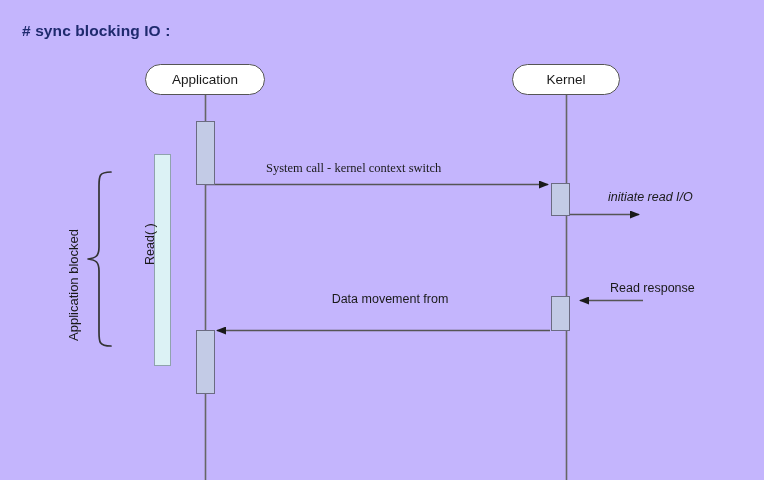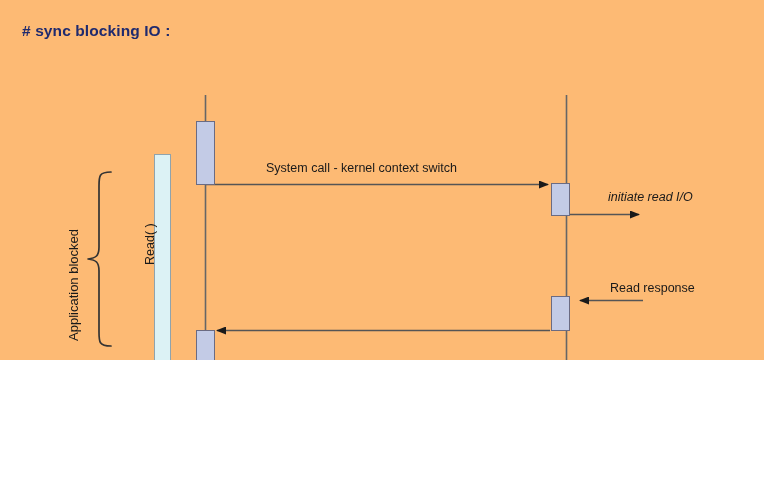--- a/index.html
+++ b/index.html
@@ -8,22 +8,22 @@
     padding: 0;
     background: #ffffff;
   }
   body {
     font-family: "Liberation Sans", sans-serif;
     -webkit-font-smoothing: antialiased;
   }
   #canvas {
     position: relative;
     width: 764px;
-    height: 360px;
-    background: #fdba74;
+    height: 480px;
+    background: #c4b5fd;
     overflow: hidden;
   }
 
   
   .title {
     position: absolute;
     left: 22px;
     top: 22px;
     font-size: 15.5px;
     font-weight: 600;
@@ -129,38 +129,45 @@
 
     <line x1="206" y1="184.5" x2="548" y2="184.5" stroke="#555555" stroke-width="1.6" marker-end="url(#arrowRight)"></line>
 
     <path d="M 570 214.5 L 639 214.5" fill="none" stroke="#555555" stroke-width="1.6" marker-end="url(#arrowRight)"></path>
 
     <line x1="643" y1="300.5" x2="580" y2="300.5" stroke="#555555" stroke-width="1.6" marker-end="url(#arrowLeft)"></line>
 
     <line x1="550" y1="330.5" x2="217" y2="330.5" stroke="#555555" stroke-width="1.6" marker-end="url(#arrowLeft)"></line>
   </svg>
 
+  <div class="head-box" style="left:145px; top:64px; width:120px; height:31px;">
+    <span class="head-label">Application</span>
+  </div>
 
+  <div class="head-box" style="left:512px; top:64px; width:108px; height:31px;">
+    <span class="head-label">Kernel</span>
+  </div>
 
   <div class="read-bar" style="left:154px; top:154px; width:17px; height:212px;"></div>
 
   <div class="activation" style="left:196px; top:121px; width:19px; height:64px;"></div>
 
   <div class="activation" style="left:196px; top:330px; width:19px; height:64px;"></div>
 
   <div class="activation" style="left:551px; top:183px; width:19px; height:33px;"></div>
 
   <div class="activation" style="left:551px; top:296px; width:19px; height:35px;"></div>
 
   <div class="vlabel" style="left:66px; top:341px;">Application blocked</div>
 
   <div class="vlabel vlabel-read" style="left:143px; top:265px;">Read( )</div>
 
-  <div class="msg-label" style="left:266px; top:161px;">System call - kernel context switch</div>
+  <div class="msg-label" style="left:266px; top:161px;font-family:Liberation Serif, serif;">System call - kernel context switch</div>
 
   <div class="msg-label" style="left:608px; top:190px;font-style:italic;">initiate read I/O</div>
 
   <div class="msg-label" style="left:610px; top:281px;">Read response</div>
 
   <div class="msg-label two-line" style="left:285px; top:292px; width:210px;">
+    <div>Data movement from</div>
   </div>
 
 </div>
 
 </body></html>

